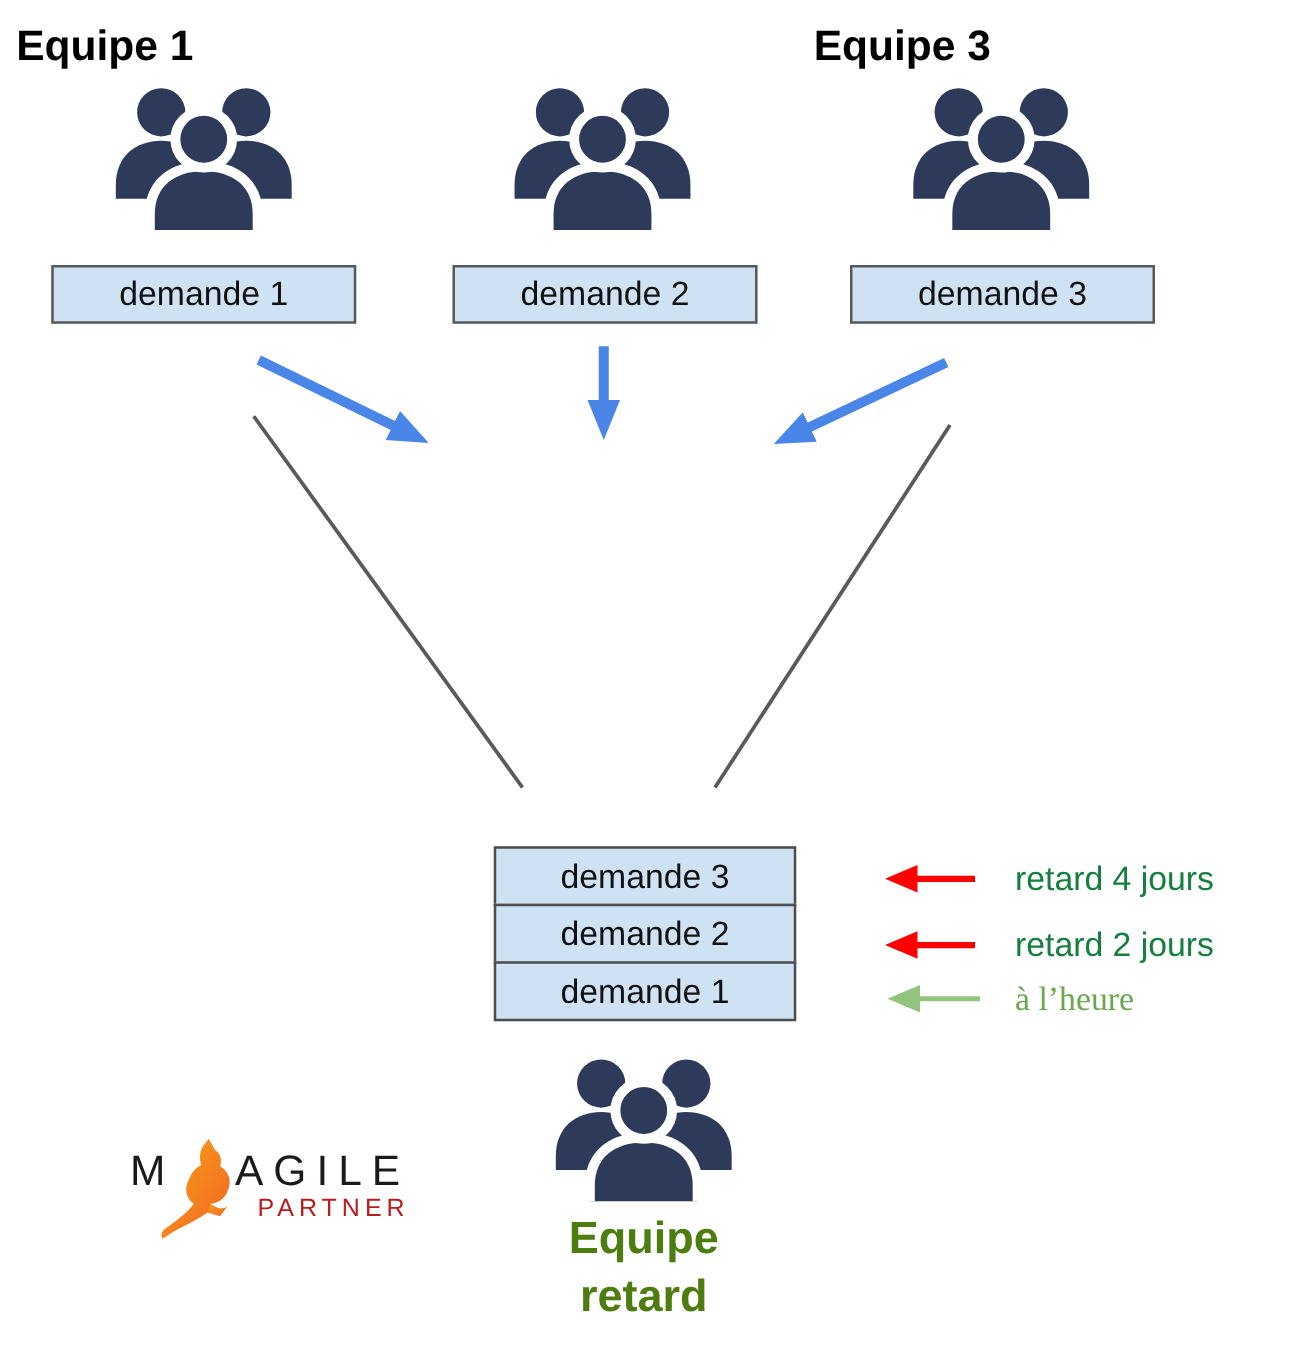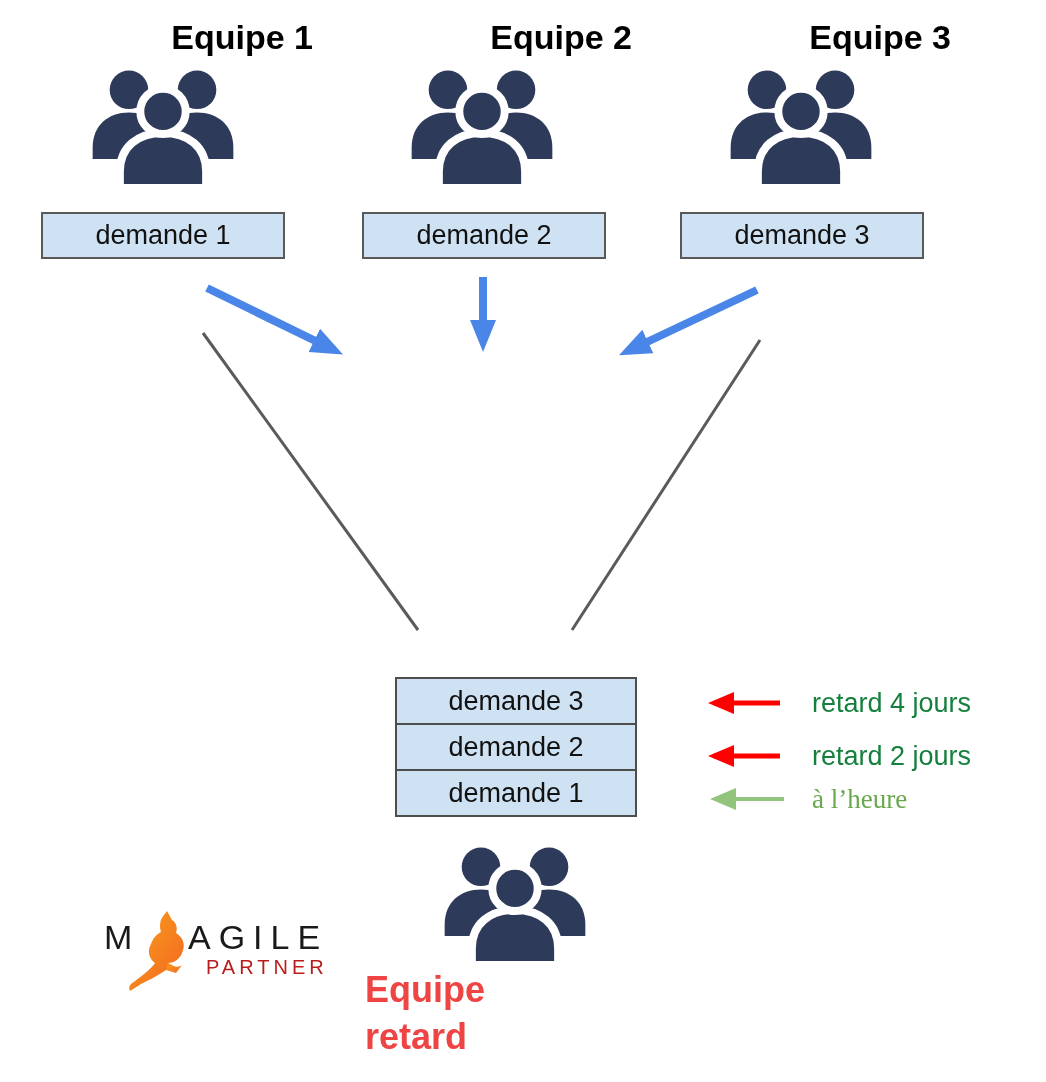--- a/index.html
+++ b/index.html
@@ -8,21 +8,21 @@
     width: 1046px;
     height: 1082px;
     background: #ffffff;
     overflow: hidden;
     font-family: "Liberation Sans", sans-serif;
   }
   .abs { position: absolute; }
 
   .team-title {
     width: 300px;
-    text-align: right;
+    text-align: left;
     font-size: 34px;
     font-weight: bold;
     color: #000000;
     white-space: nowrap;
   }
 
   .demande-box {
     width: 244px;
     height: 47px;
     box-sizing: border-box;
@@ -57,24 +57,24 @@
   }
   .status-late   { color: #15803d; }
   .status-ontime { color: #6aa84f; }
 
   #overlay { left: 0; top: 0; pointer-events: none; }
 
   #bottom-title {
     left: 365px;
     top: 966px;
     width: 300px;
-    text-align: left;
+    text-align: center;
     font-size: 36px;
     font-weight: bold;
-    color: #ef4444;
+    color: #4d7c0f;
     line-height: 47px;
   }
 
   #logo { left: 100px; top: 906px; width: 240px; height: 95px; }
   .logo-word {
     position: absolute;
     color: #1a1a1a;
     font-size: 34px;
     font-weight: 500;
     letter-spacing: 8px;
@@ -90,21 +90,20 @@
     letter-spacing: 4px;
   }
   #logo-kangaroo { position: absolute; left: 28px; top: 5px; }
 </style>
 </head>
 <body>
 
 <div id="canvas">
 
   <div class="abs team-title" style="left:13px;  top:18px;">Equipe 1</div>
-  <div class="abs team-title" style="left:332px; top:18px;">Equipe 2</div>
   <div class="abs team-title" style="left:651px; top:18px;">Equipe 3</div>
 
   <svg class="abs" style="left:88px; top:66px;" width="150" height="118" viewBox="0 0 132 104">
     <g fill="#2e3a59">
       <circle cx="36" cy="21" r="17"></circle>
       <path d="M4,82 v-10 c0,-20 14,-31 32,-31 c18,0 32,11 32,31 v10 z"></path>
       <circle cx="96" cy="21" r="17"></circle>
       <path d="M64,82 v-10 c0,-20 14,-31 32,-31 c18,0 32,11 32,31 v10 z"></path>
       <path d="M28,108 v-15 c0,-22 16,-34 38,-34 c22,0 38,12 38,34 v15 z" stroke="#ffffff" stroke-width="7"></path>
       <circle cx="66" cy="40" r="20" stroke="#ffffff" stroke-width="7"></circle>

